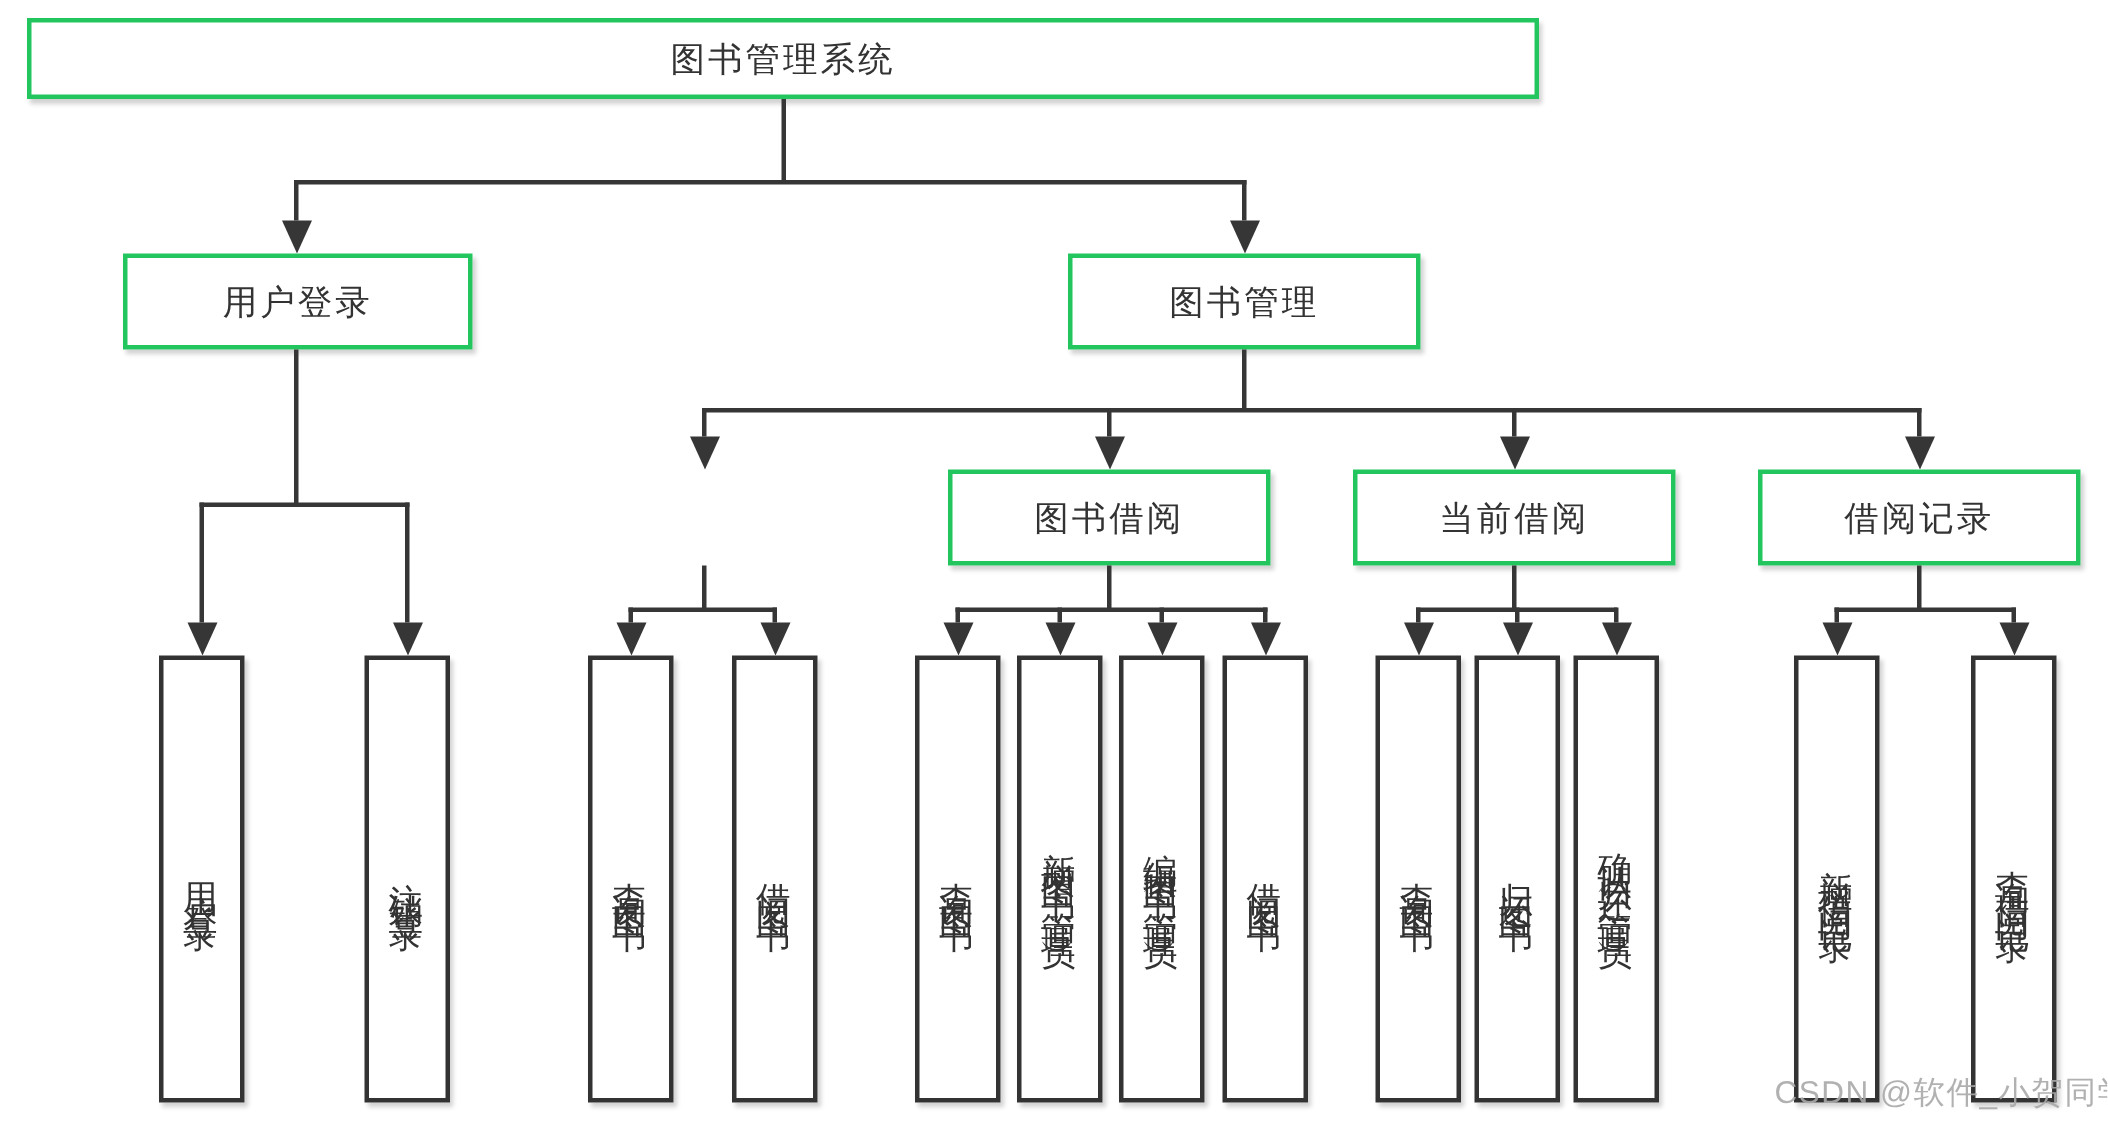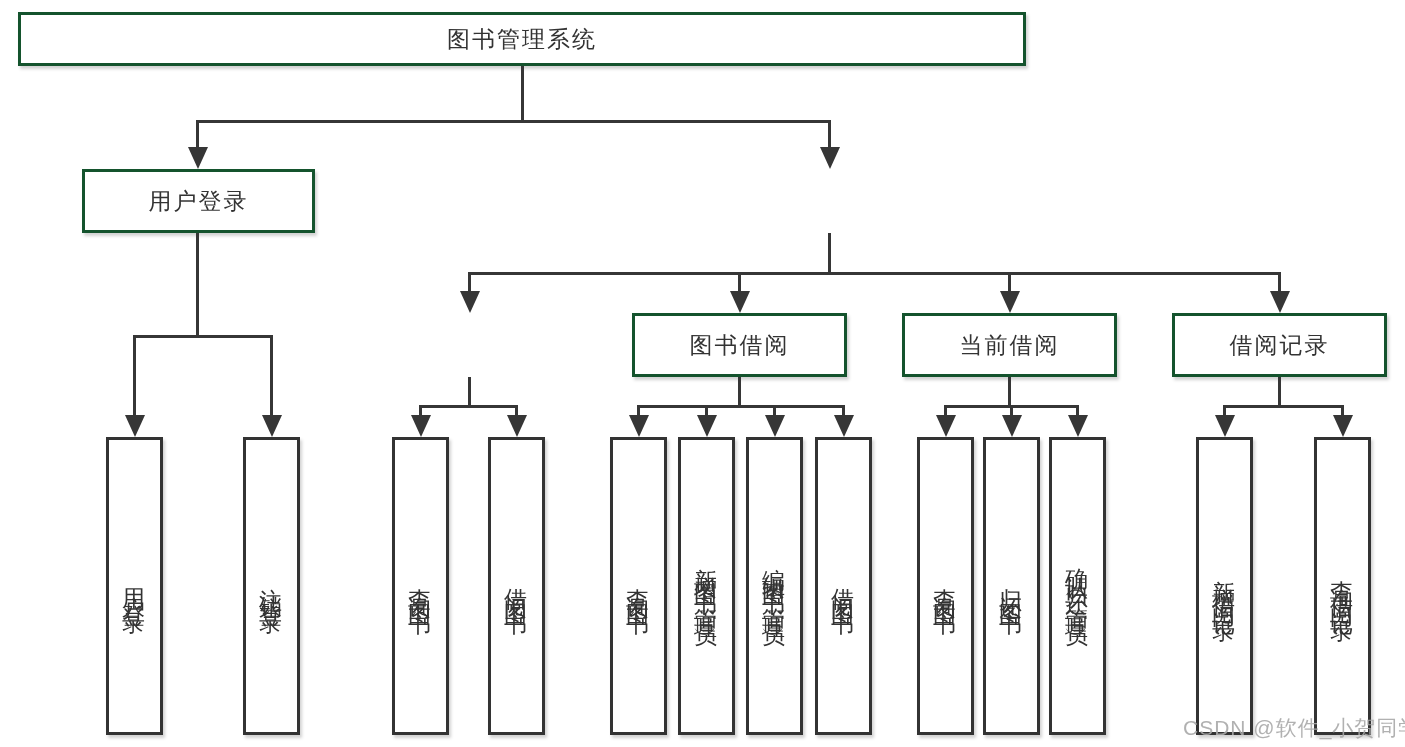--- a/index.html
+++ b/index.html
@@ -7,21 +7,21 @@
     position:relative;
     width:1405px; height:747px;
     background:#ffffff;
     overflow:hidden;
     font-family:"Liberation Sans","DejaVu Sans",sans-serif;
   }
   
   .hbox {
     position:absolute;
     box-sizing:border-box;
-    border:3px solid #14532d;
+    border:3px solid #22c55e;
     background:#ffffff;
     display:flex; align-items:center; justify-content:center;
     font-size:23px; color:#333333; letter-spacing:2px;
     box-shadow:2px 3px 3px rgba(0,0,0,0.18);
   }
   .leaf {
     position:absolute;
     top:437px; width:57px; height:298px;
     box-sizing:border-box;
     border:3px solid #333333;
@@ -66,20 +66,23 @@
     <span>图书管理系统</span>
   </div>
 
   <div class="vline" style="left:521px; top:66px; height:56px;"></div>
   <div class="hline" style="left:197px; top:120px; width:634px;"></div>
   <div class="arrow" style="left:196px; top:120px; height:27px;"></div>
   <div class="arrow" style="left:828px; top:120px; height:27px;"></div>
 
   <div class="hbox" style="left:82px; top:169px; width:233px; height:64px;">
     <span>用户登录</span>
+  </div>
+  <div class="hbox" style="left:712px; top:169px; width:235px; height:64px;">
+    <span>图书管理</span>
   </div>
 
   <div class="vline" style="left:196px; top:233px; height:104px;"></div>
   <div class="hline" style="left:133px; top:335px; width:140px;"></div>
   <div class="arrow" style="left:133px; top:335px; height:80px;"></div>
   <div class="arrow" style="left:270px; top:335px; height:80px;"></div>
 
   <div class="vline" style="left:828px; top:233px; height:41px;"></div>
   <div class="hline" style="left:468px; top:272px; width:813px;"></div>
   <div class="arrow" style="left:468px; top:272px; height:19px;"></div>

